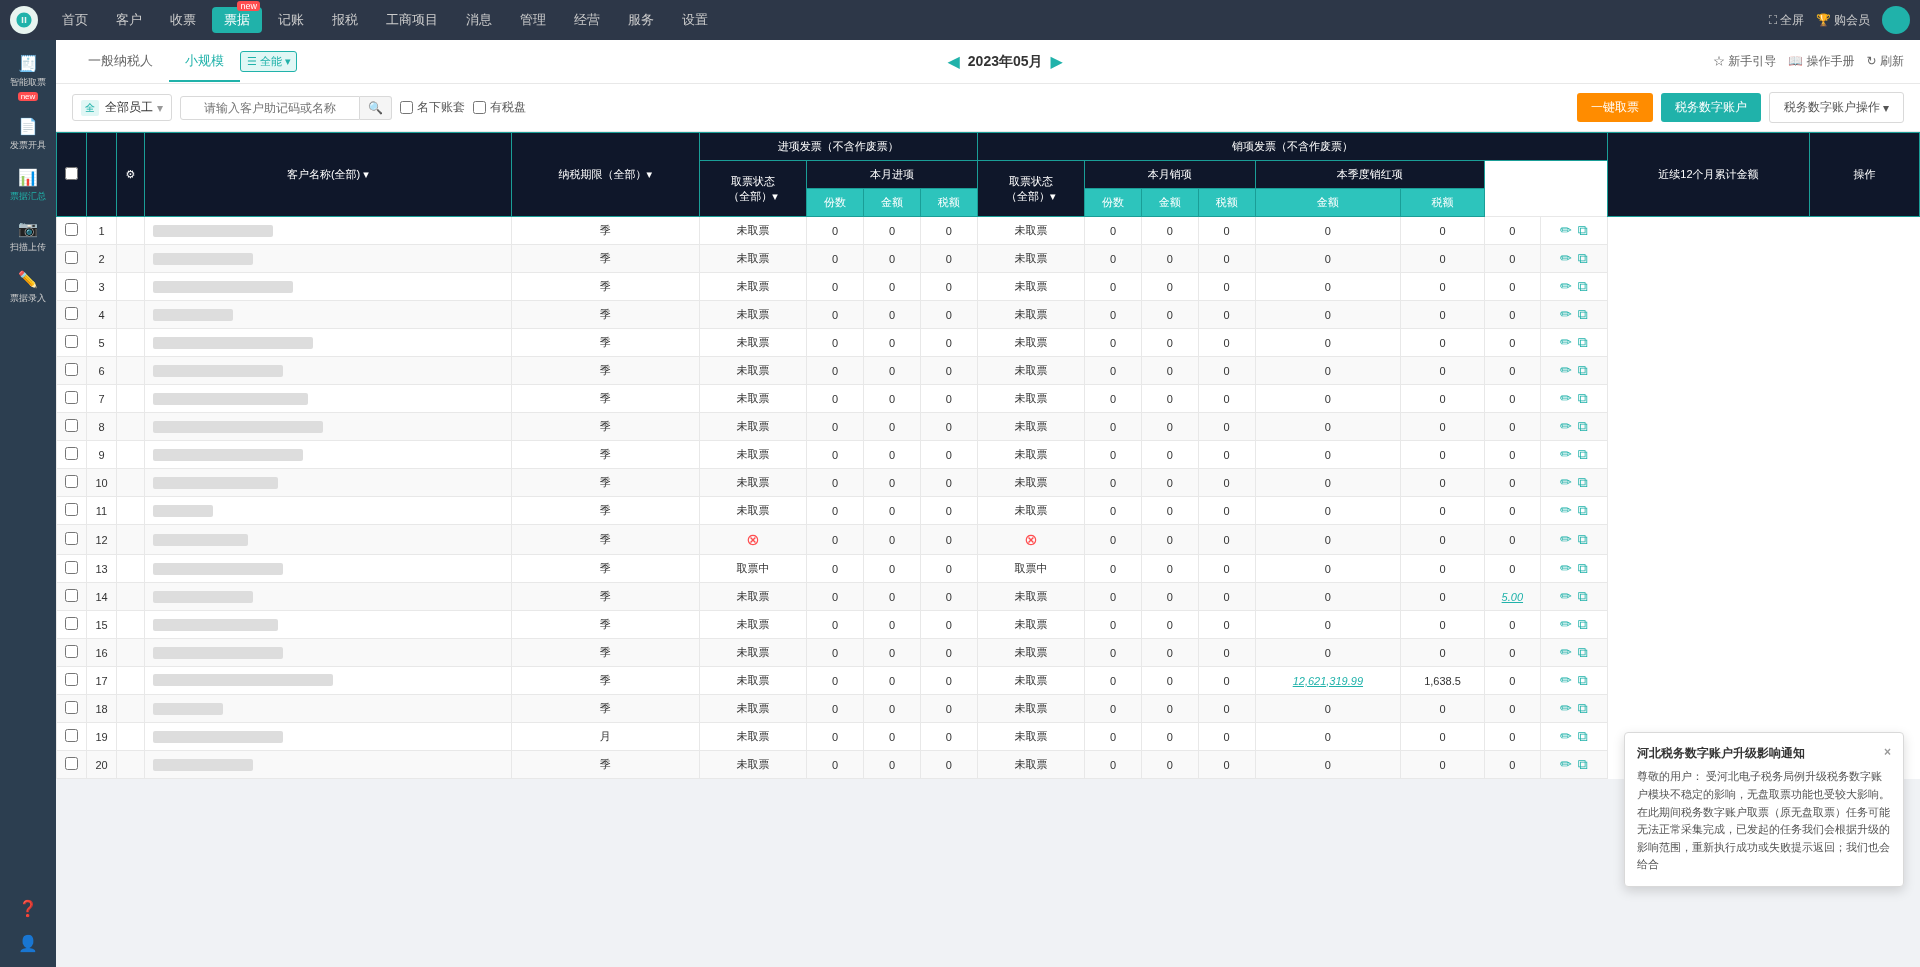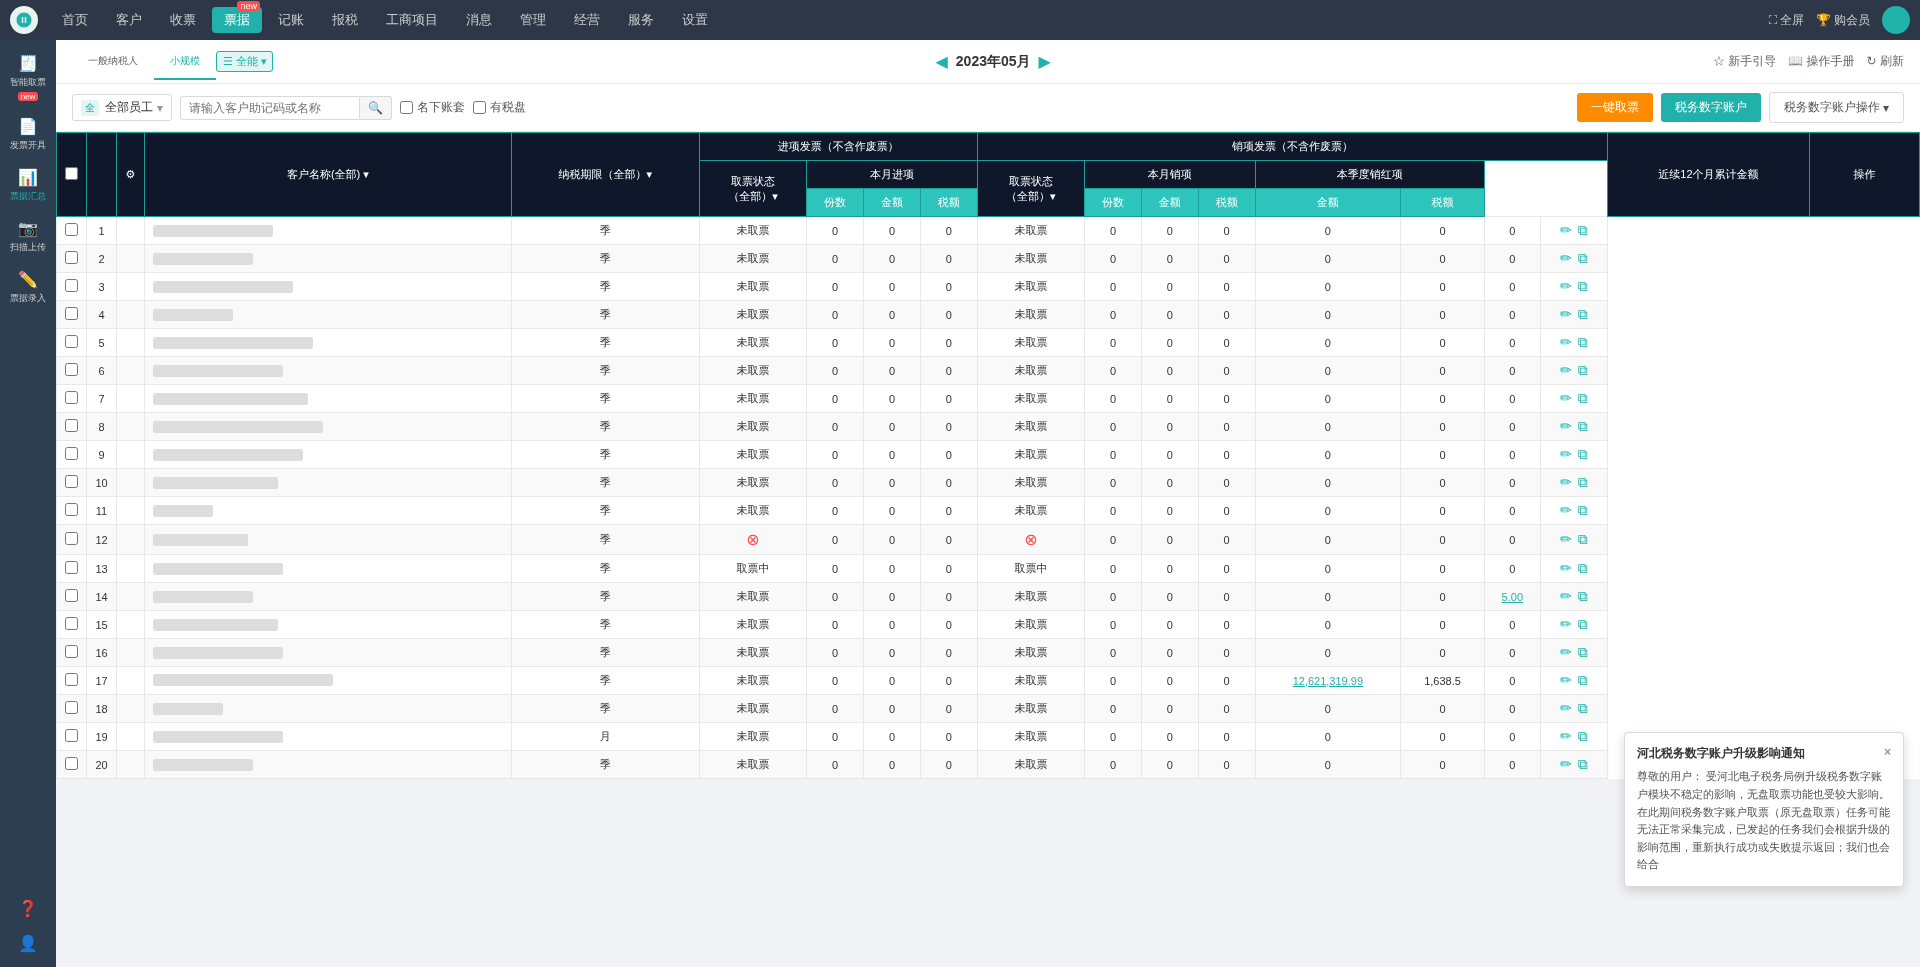--- a/index.html
+++ b/index.html
@@ -22,21 +22,21 @@
     .sidebar-item { display: flex; flex-direction: column; align-items: center; padding: 6px 4px; cursor: pointer; border-radius: 4px; width: 52px; color: #aaa; font-size: 10px; gap: 3px; }
     .sidebar-item.active { color: #20b2aa; }
     .sidebar-item .icon { font-size: 16px; }
     .sidebar-item .new-badge-sidebar { background: #ff4d4f; color: #fff; font-size: 8px; padding: 0 3px; border-radius: 3px; }
 
     
     .main-content { flex: 1; display: flex; flex-direction: column; overflow: hidden; background: #f0f2f5; }
 
     
     .sub-tabs { background: #fff; padding: 0 16px; display: flex; align-items: center; border-bottom: 1px solid #e8e8e8; height: 44px; }
-    .sub-tab { padding: 10px 16px; cursor: pointer; color: #666; font-size: 10px; border-bottom: 2px solid transparent; }
+    .sub-tab { padding: 10px 16px; cursor: pointer; color: #666; font-size: 13px; border-bottom: 2px solid transparent; }
     .sub-tab.active { color: #20b2aa; border-bottom: 2px solid #20b2aa; }
     .sub-tabs-right { margin-left: auto; display: flex; align-items: center; gap: 12px; font-size: 12px; color: #666; }
     .sub-tabs-right span { cursor: pointer; }
     .period-nav { display: flex; align-items: center; gap: 8px; margin: 0 auto; }
     .period-nav .arrow { cursor: pointer; color: #20b2aa; font-size: 16px; }
     .period-nav .period-text { font-size: 14px; font-weight: bold; color: #333; }
 
     
     .toolbar { background: #fff; padding: 8px 16px; display: flex; align-items: center; gap: 8px; border-bottom: 1px solid #e8e8e8; }
     .employee-select { border: 1px solid #d9d9d9; border-radius: 3px; padding: 4px 8px; font-size: 12px; display: flex; align-items: center; gap: 4px; cursor: pointer; background: #fff; min-width: 90px; }
@@ -52,41 +52,41 @@
     .table-container { flex: 1; overflow: auto; padding: 0; }
     table { width: 100%; border-collapse: collapse; background: #fff; }
     thead tr th { background: #0f172a; color: #fff; text-align: center; padding: 6px 4px; font-size: 11px; font-weight: normal; border: 1px solid #1a9e97; white-space: nowrap; position: sticky; top: 0; z-index: 2; }
     thead tr.sub-header th { background: #2dc4bc; }
     tbody tr td { text-align: center; padding: 5px 4px; font-size: 11px; border: 1px solid #e8e8e8; color: #333; }
     tbody tr:nth-child(even) { background: #f9f9f9; }
     .col-name { text-align: left; padding-left: 8px; }
     .status-unread { color: #333; font-size: 11px; }
     .action-icons { display: flex; justify-content: center; gap: 6px; }
     .action-icon { color: #20b2aa; cursor: pointer; font-size: 14px; }
-    .number-link { color: #20b2aa; cursor: pointer; text-decoration: underline; }
+    .number-link { color: #20b2aa; cursor: pointer; text-decoration: underline; font-style: italic; }
 
     
     .table-footer { background: #fff; padding: 6px 16px; border-top: 1px solid #e8e8e8; display: flex; align-items: center; color: #666; font-size: 12px; }
     .footer-link { color: #ff8c00; cursor: pointer; margin-right: 8px; }
 
     
     .notification-popup { position: fixed; right: 16px; bottom: 80px; width: 280px; background: #fff; border: 1px solid #d9d9d9; border-radius: 4px; box-shadow: 0 4px 12px rgba(0,0,0,0.15); padding: 12px; font-size: 11px; z-index: 100; }
     .notification-popup .title { font-weight: bold; font-size: 12px; margin-bottom: 6px; color: #333; display: flex; justify-content: space-between; }
     .notification-popup .close { cursor: pointer; color: #999; }
     .notification-popup .content { color: #555; line-height: 1.6; }
 
     
     .col-check { width: 30px; }
     .col-num { width: 30px; }
     .col-settings { width: 28px; }
 
     .period-nav-wrapper { flex: 1; display: flex; justify-content: center; align-items: center; }
 
     .search-wrapper { display: flex; align-items: center; }
-    .search-wrapper input { border-radius: 3px 0 0 3px; border: 1px solid #d9d9d9; }
+    .search-wrapper input { border-radius: 3px 0 0 3px; border: 1px solid #d9d9d9; text-align: center; }
 
     .all-badge { background: #e0f7f5; color: #20b2aa; border: 1px solid #20b2aa; border-radius: 3px; padding: 2px 6px; font-size: 11px; display: flex; align-items: center; gap: 3px; cursor: pointer; }
   </style>
 </head>
 <body>
 
 <div class="top-nav">
   <div class="logo">
     <svg viewBox="0 0 24 24" fill="#20b2aa">
         <path d="M12 2C6.48 2 2 6.48 2 12s4.48 10 10 10 10-4.48 10-10S17.52 2 12 2zm-1 14H9V8h2v8zm4 0h-2V8h2v8z"></path>

